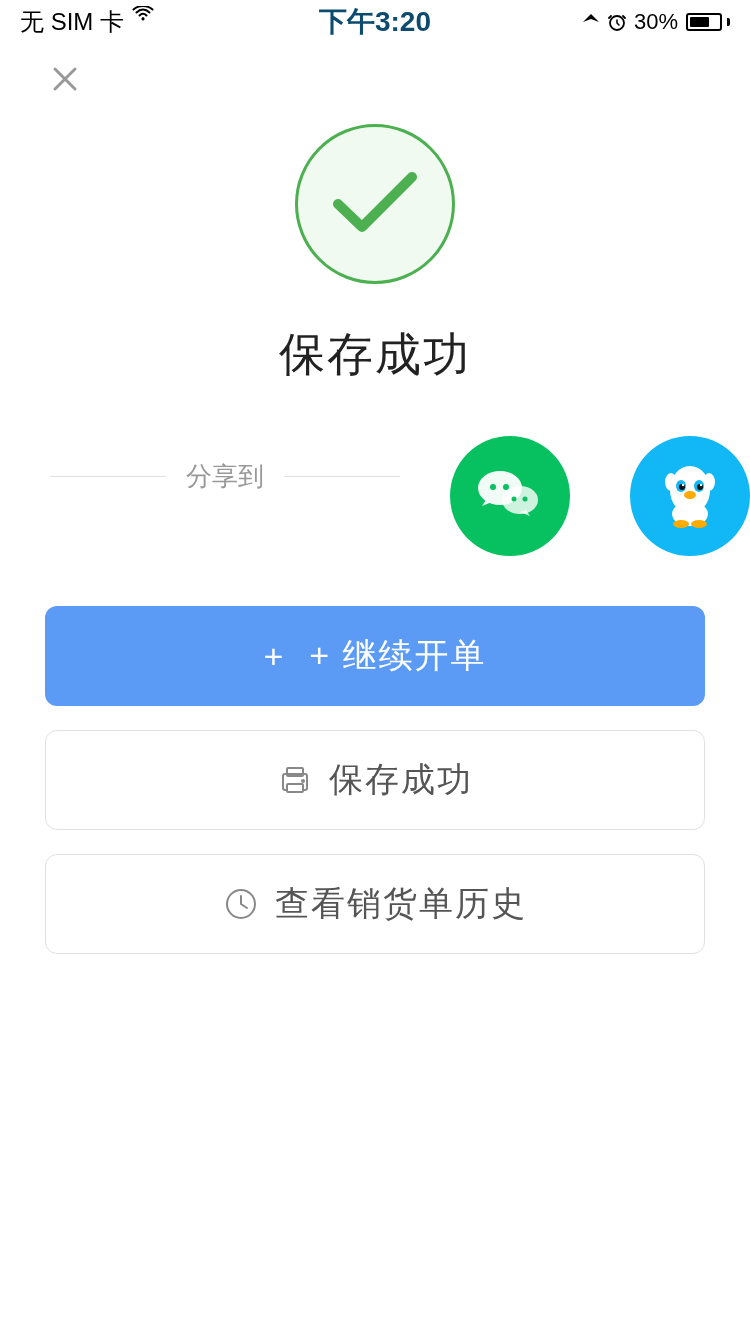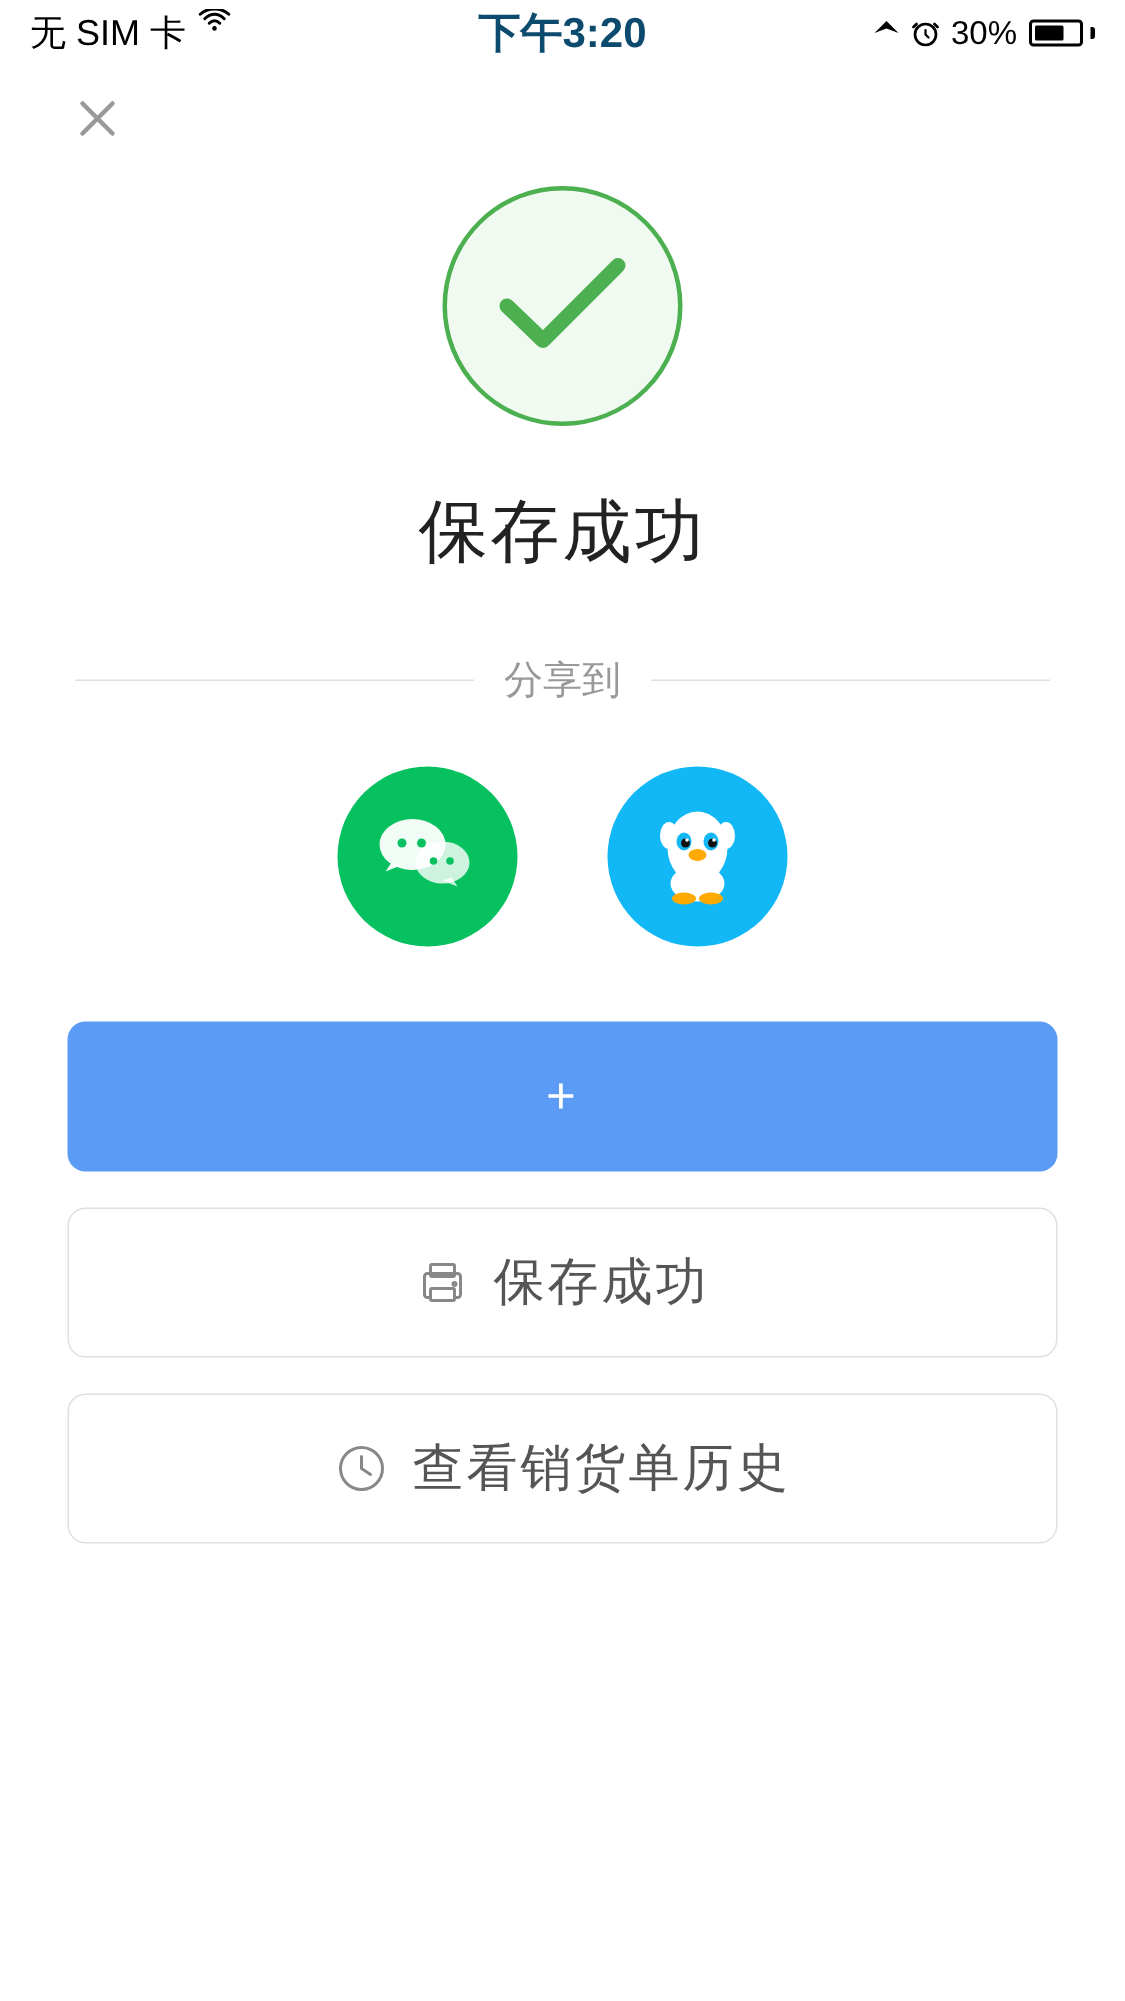--- a/index.html
+++ b/index.html
@@ -125,21 +125,21 @@
       color: #222;
       margin-bottom: 50px;
       letter-spacing: 2px;
     }
 
     
     .share-section {
       width: 100%;
       position: relative;
       display: flex;
-      flex-direction: column;
+      flex-direction: row;
       align-items: center;
       margin-bottom: 50px;
     }
     .share-divider {
       width: 100%;
       display: flex;
       align-items: center;
       gap: 20px;
       padding: 0 50px;
       margin-bottom: 40px;
@@ -317,20 +317,21 @@
           <ellipse cx="45" cy="64" rx="8" ry="4" fill="#FFAA00"></ellipse>
         </svg>
       </div>
     </div>
   </div>
 
   <div class="action-buttons">
 
     <button class="btn-primary">
       <span style="font-size:34px; color:white; font-weight:300;">+</span>
+      <span style="margin-left:8px;">+ 继续开单</span>
     </button>
 
     <button class="btn-secondary">
       <svg width="36" height="36" viewBox="0 0 36 36" fill="none">
         <rect x="6" y="12" width="24" height="16" rx="2" stroke="#888" stroke-width="2" fill="none"></rect>
         <rect x="10" y="6" width="16" height="8" rx="1" stroke="#888" stroke-width="2" fill="none"></rect>
         <rect x="10" y="22" width="16" height="8" rx="1" stroke="#888" stroke-width="2" fill="white"></rect>
         <circle cx="26" cy="19" r="2" fill="#888"></circle>
       </svg>
       <span>保存成功</span>

